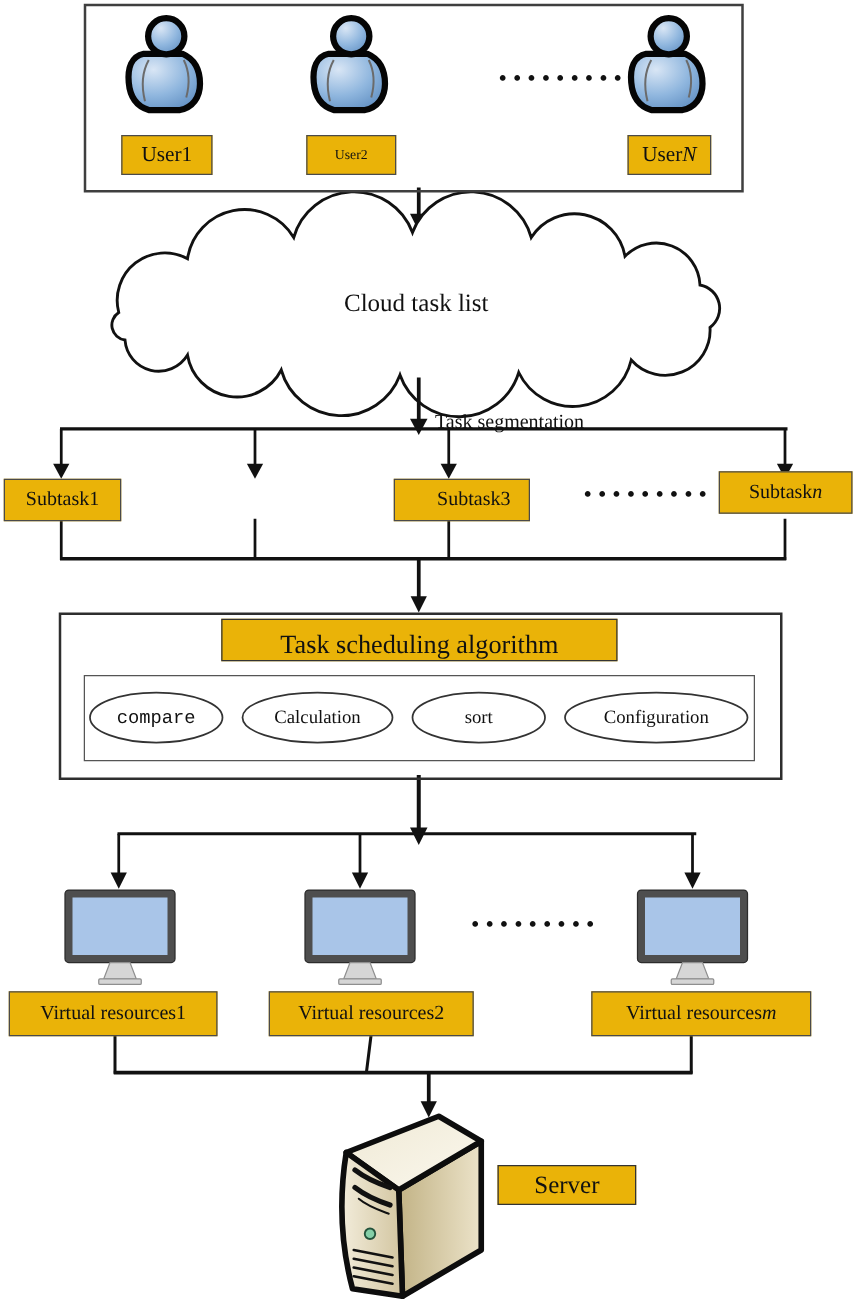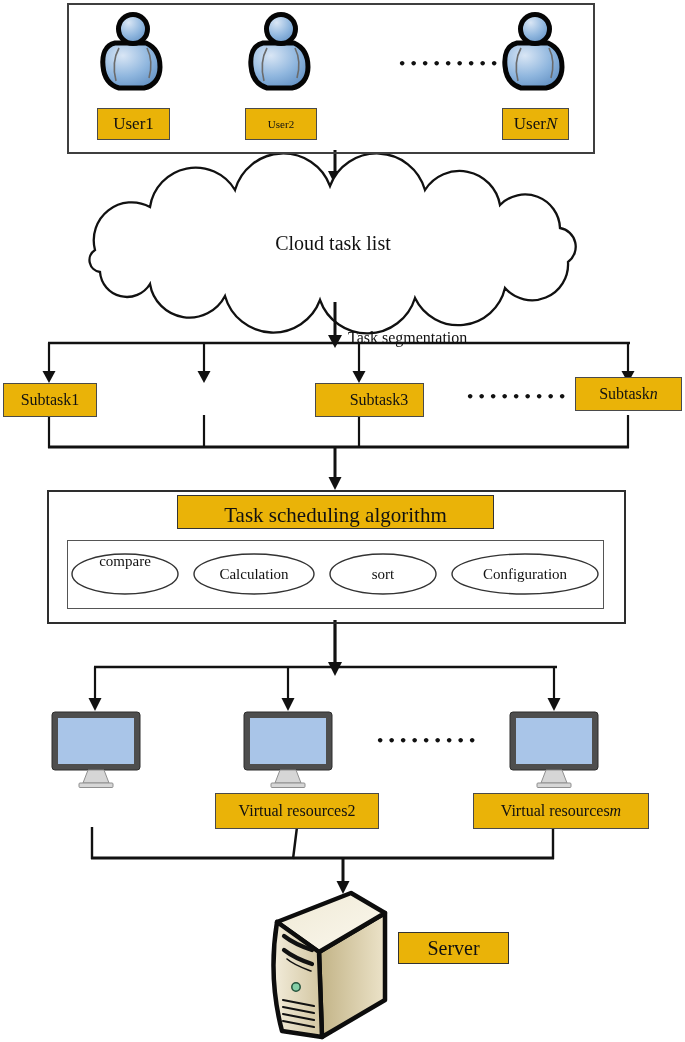--- a/index.html
+++ b/index.html
@@ -178,25 +178,29 @@
   </div>
   <div class="box" style="left:575px;top:377px;width:105px;height:32px;">
     <span>Subtask </span>
       <i>n</i>
   </div>
   <div class="dots" style="left:466px;top:389px;width:85px;">•••••••••</div>
 
   <div class="box" style="left:177px;top:495px;width:315px;height:32px;font-size:21px;border-color:#333;align-items:flex-end;">
     <span>Task scheduling algorithm</span>
   </div>
-  <div class="lbl" style="left:72px;top:550px;width:106px;height:22px;font-size:15px;">compare</div>
+  <div class="lbl" style="left:72px;top:563px;width:106px;height:22px;font-size:15px;font-family:Liberation Mono, monospace;">compare</div>
   <div class="lbl" style="left:194px;top:563px;width:120px;height:22px;font-size:15px;">Calculation</div>
   <div class="lbl" style="left:330px;top:563px;width:106px;height:22px;font-size:15px;">sort</div>
   <div class="lbl" style="left:452px;top:563px;width:146px;height:22px;font-size:15px;">Configuration</div>
 
+  <div class="box" style="left:7px;top:793px;width:165px;height:34px;">
+    <span>Virtual resources1</span>
+      <i></i>
+  </div>
   <div class="box" style="left:215px;top:793px;width:162px;height:34px;">
     <span>Virtual resources2</span>
       <i></i>
   </div>
   <div class="box" style="left:473px;top:793px;width:174px;height:34px;">
     <span>Virtual resources </span>
       <i>m</i>
   </div>
   <div class="dots" style="left:376px;top:733px;width:85px;">•••••••••</div>
 

